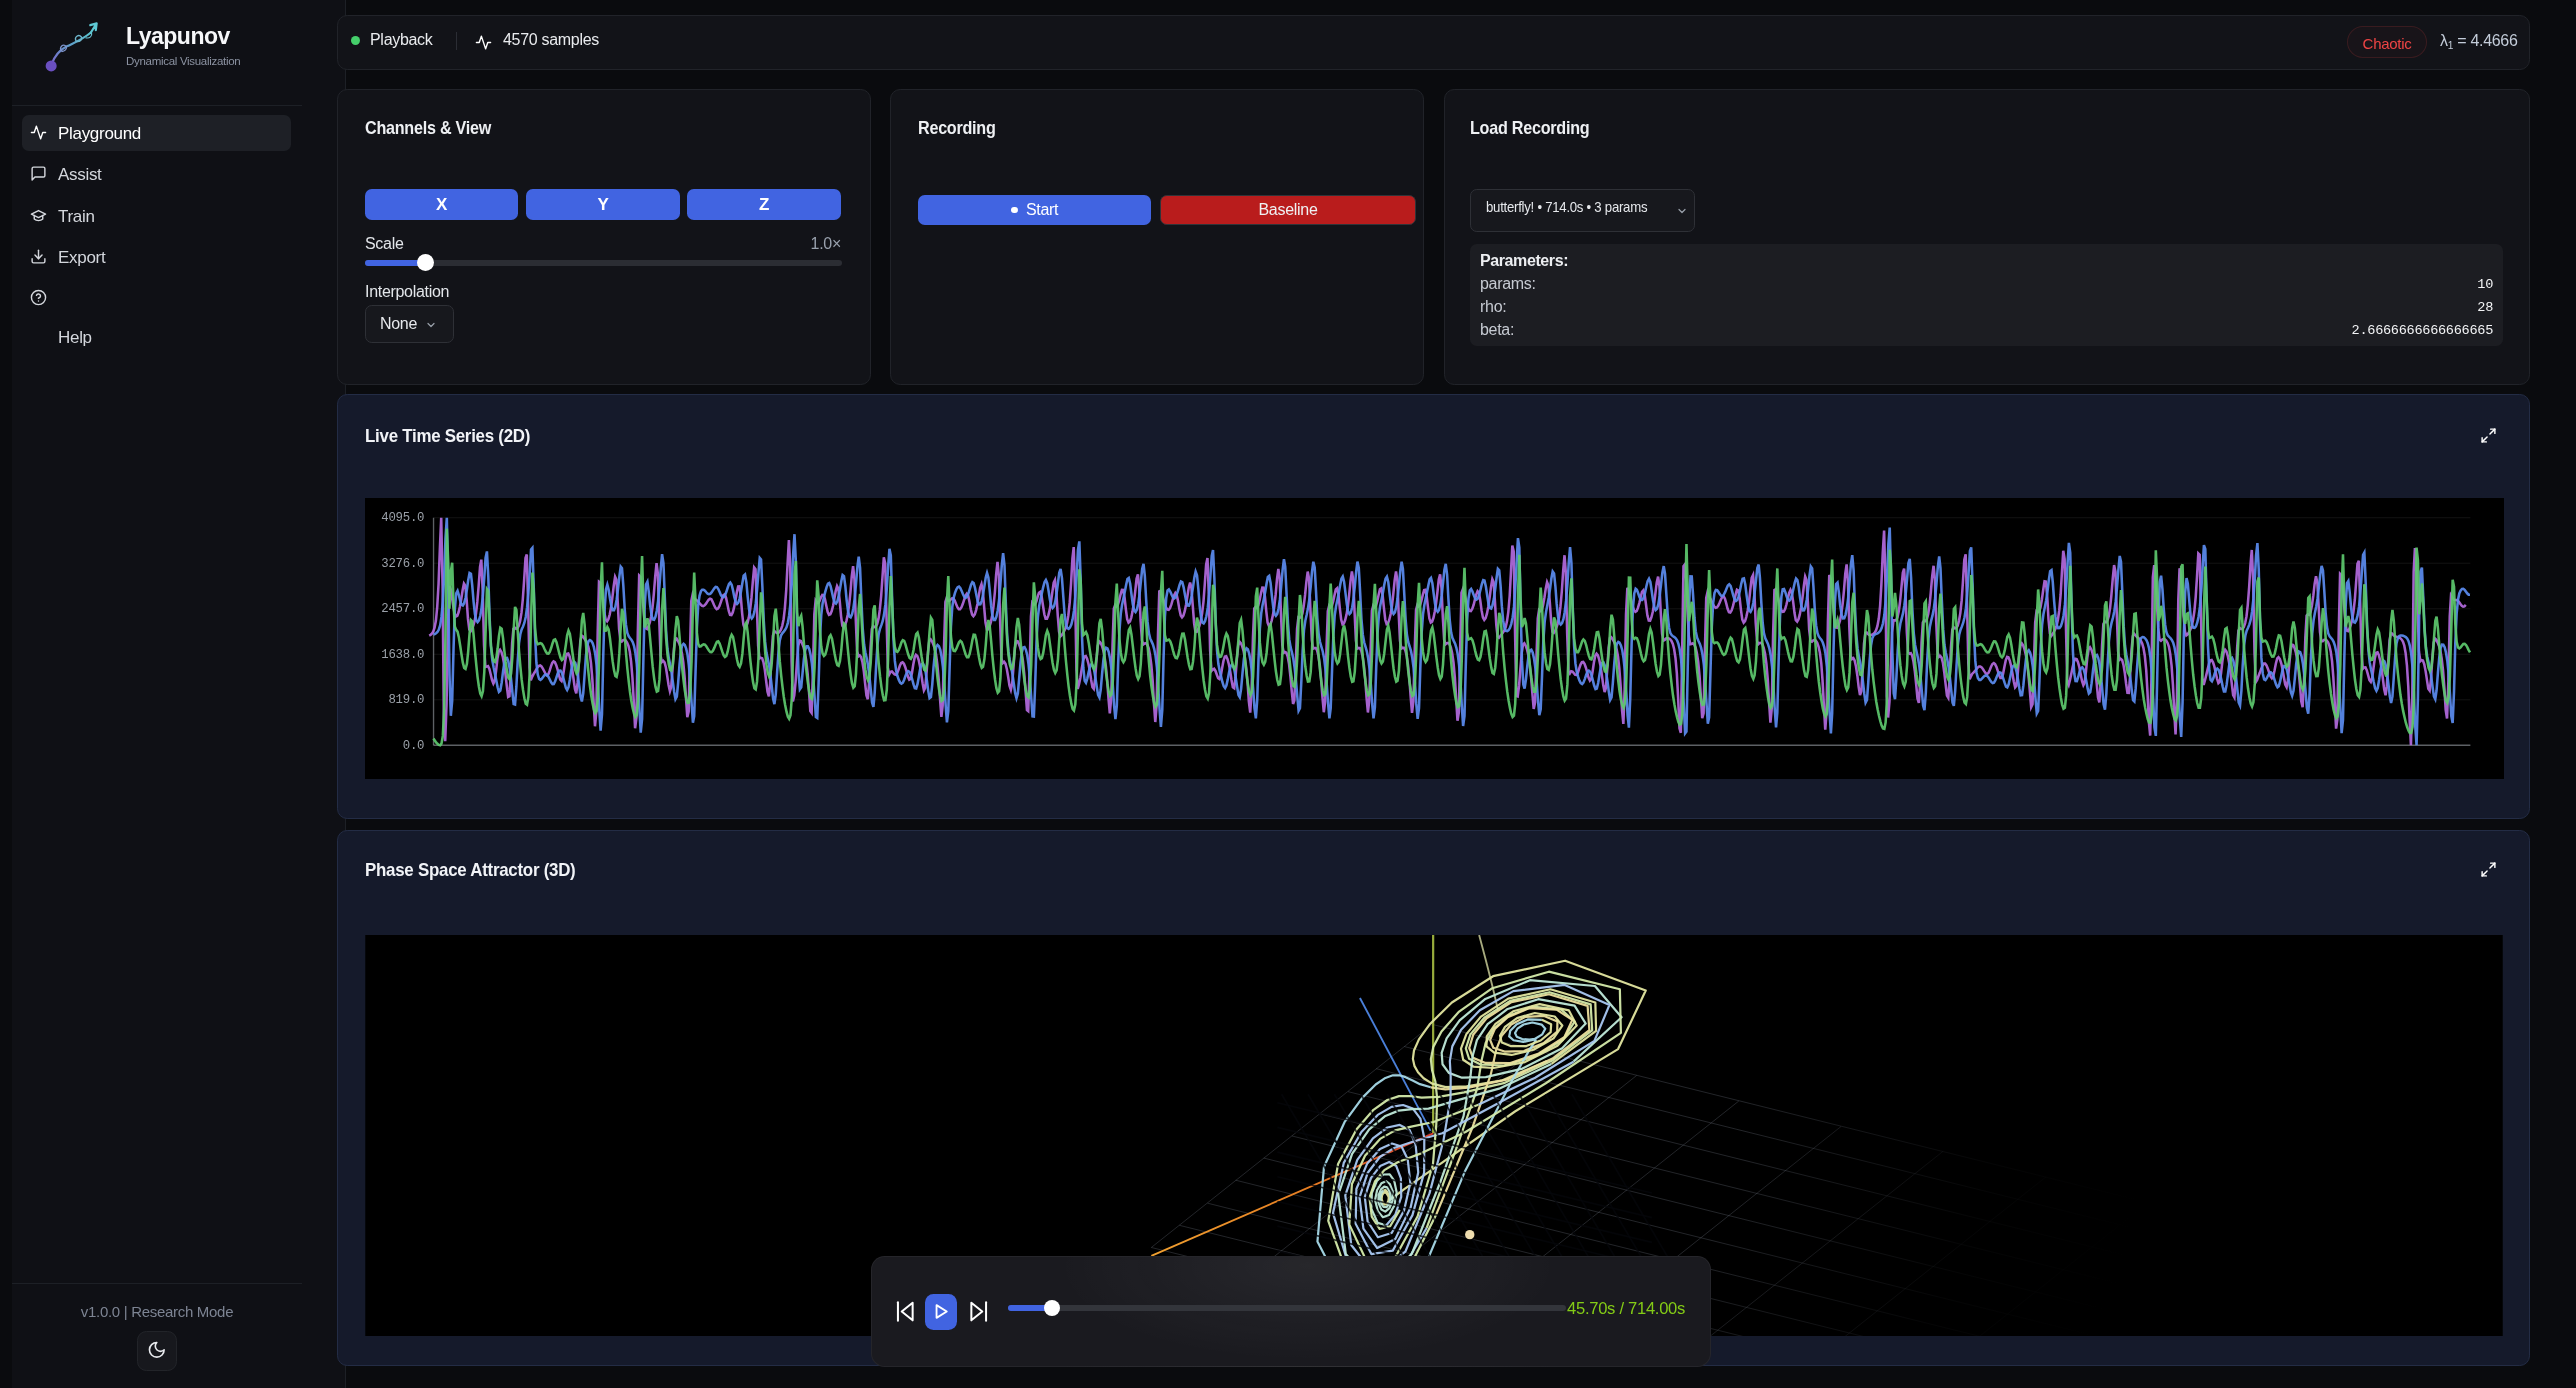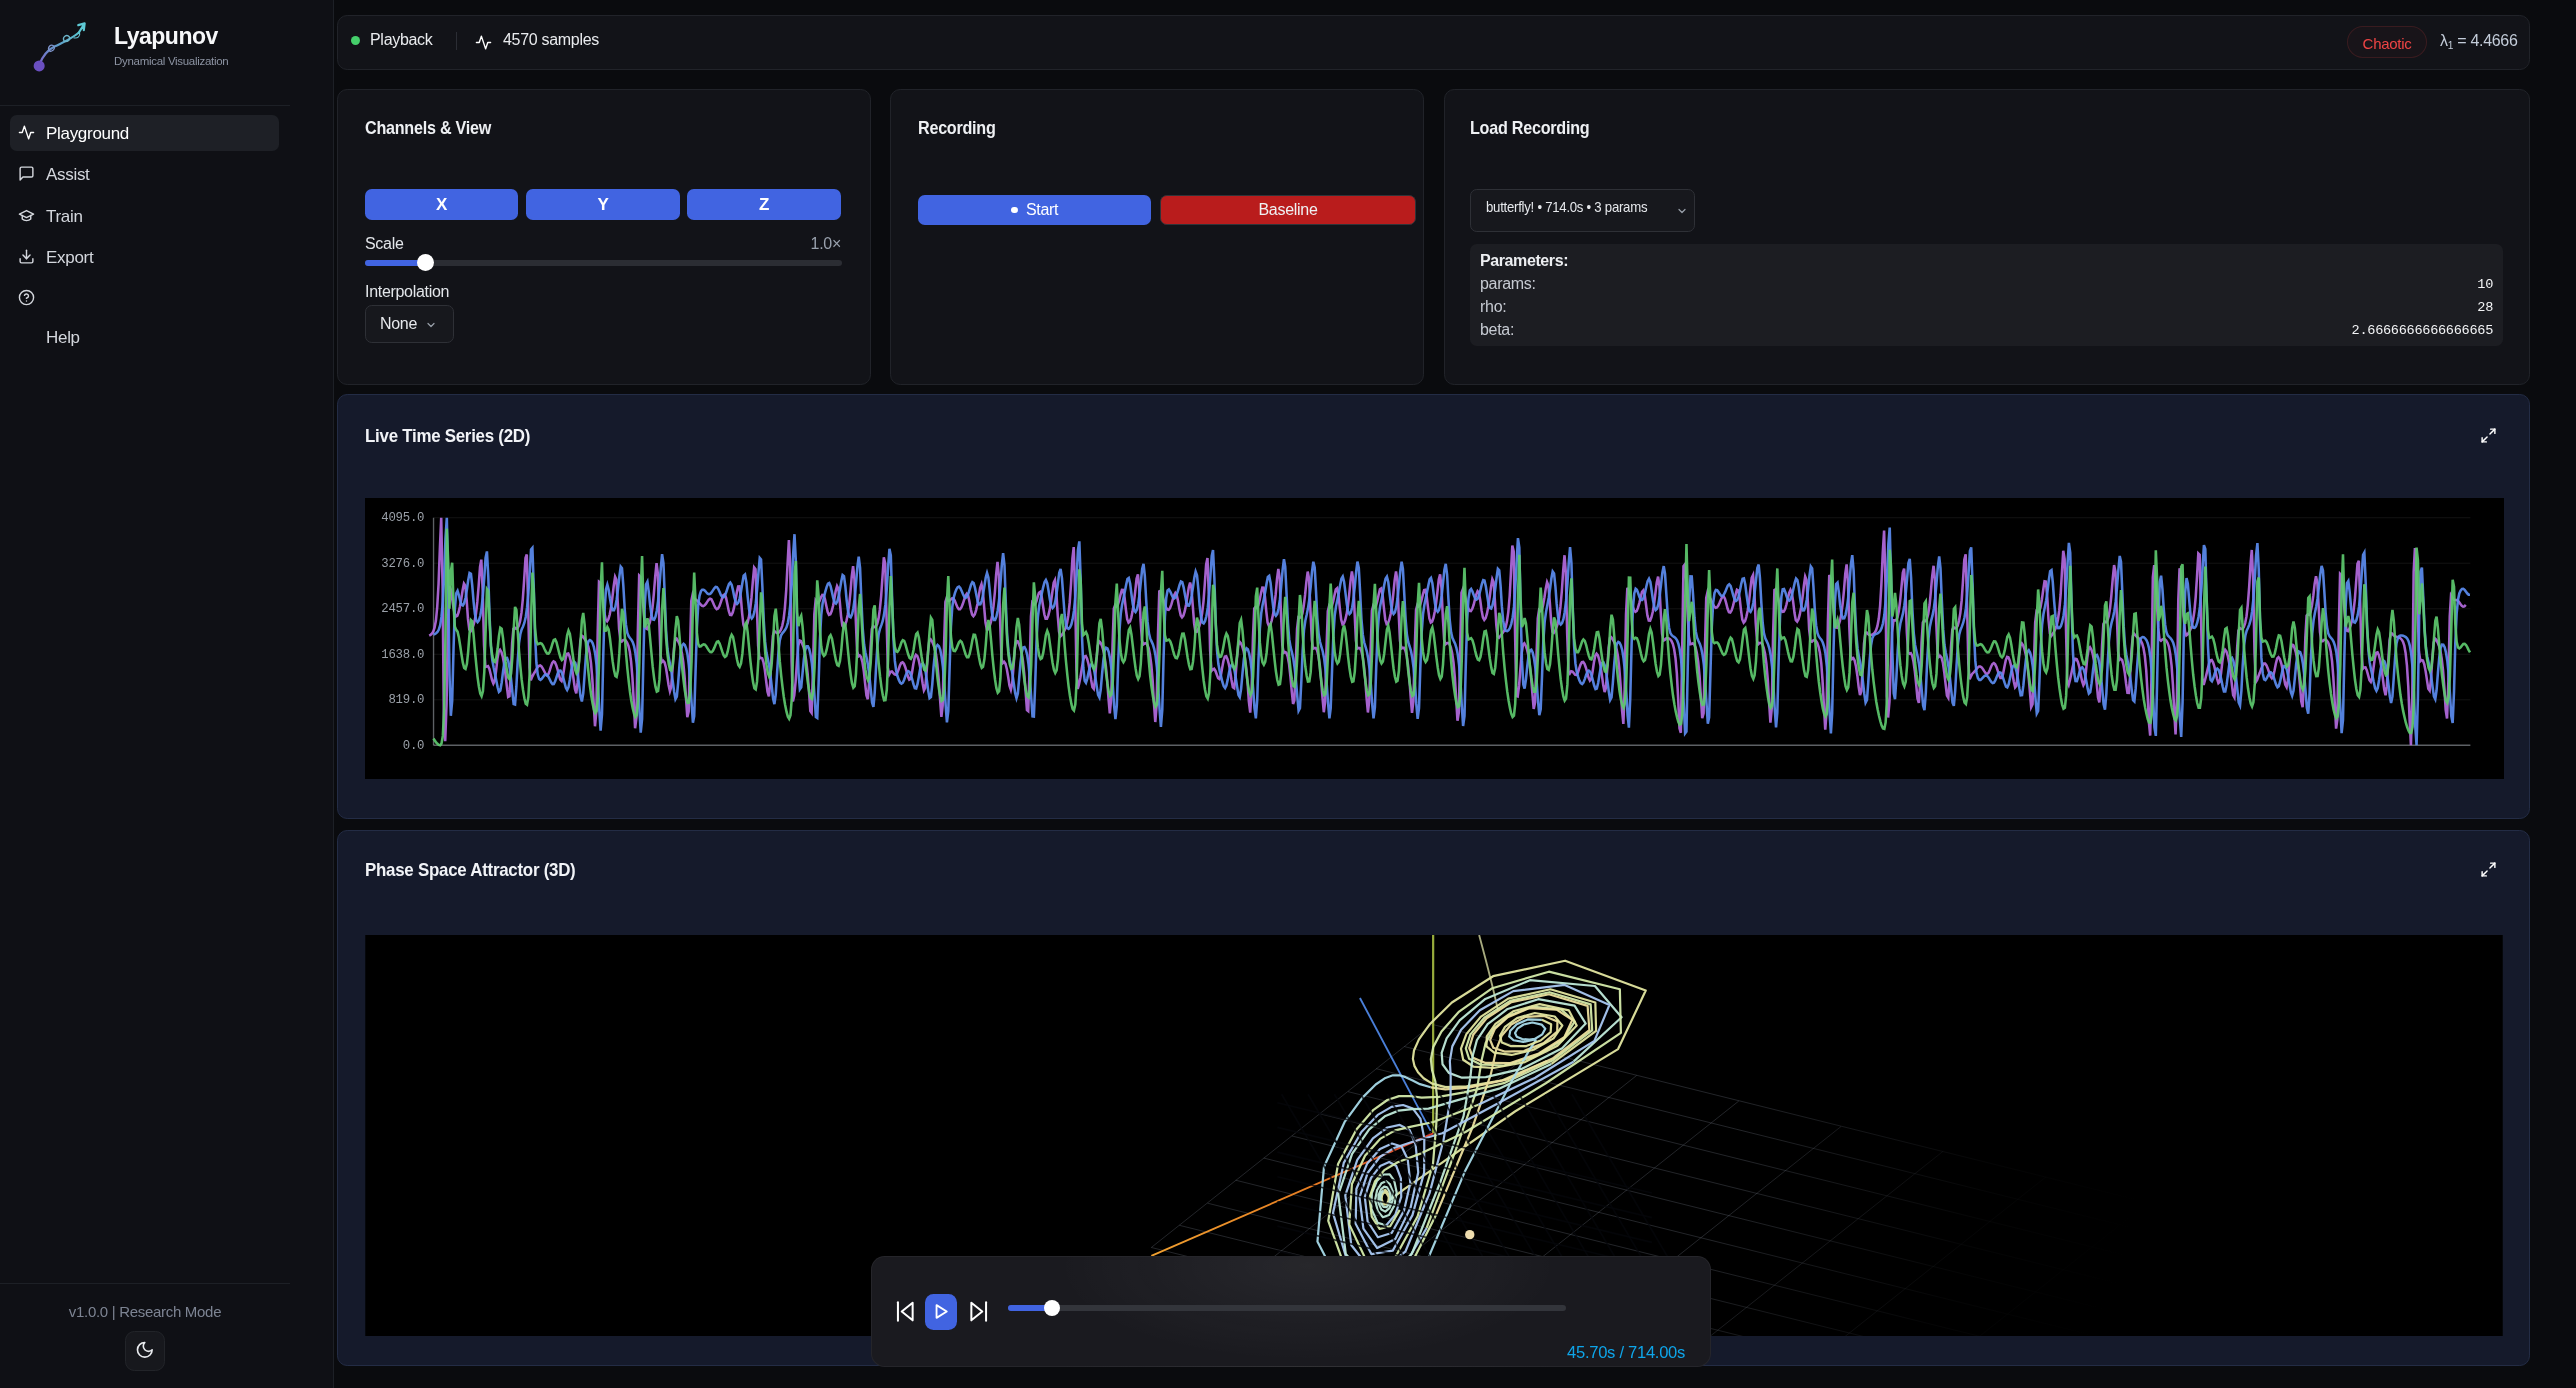--- a/index.html
+++ b/index.html
@@ -7,21 +7,21 @@
 .abs { position:absolute; }
 .card { position:absolute; background:#121318; border:0.9px solid #212329; border-radius:10.2px; }
 .navy { position:absolute; background:#151a2b; border:0.9px solid #232c45; border-radius:10.2px; }
 .ctitle { position:absolute; font-size:19px; font-weight:700; color:#eef0f3; line-height:1; transform:scaleX(0.85); transform-origin:0 50%; }
 .btitle { position:absolute; font-size:19px; font-weight:700; color:#f1f3f7; line-height:1; transform:scaleX(0.89); transform-origin:0 50%; }
 .mono { font-family:"Liberation Mono", monospace; }
 </style>
 </head>
 <body>
 
-<div class="abs" style="left:0;top:0;width:334px;height:1389px;background:#0f1015;border-right:0.9px solid #1d2026;">
+<div class="abs" style="left:12px;top:0;width:334px;height:1389px;background:#0f1015;border-right:0.9px solid #1d2026;">
 
   <svg class="abs" style="left:25.6px;top:13.6px;" width="68" height="63" viewBox="0 0 80 74">
     <defs>
       <linearGradient id="lg" x1="0" y1="1" x2="1" y2="0">
         <stop offset="0" stop-color="#7a63c9"></stop>
           <stop offset="0.55" stop-color="#5f9ec9"></stop>
           <stop offset="1" stop-color="#59c4cf"></stop>
       </linearGradient>
     </defs>
     <path d="M15.5 60 C 20 48, 26 42, 34 38 C 44 33, 52 30, 62 22" stroke="url(#lg)" stroke-width="2.6" fill="none" stroke-linecap="round"></path>
@@ -257,14 +257,14 @@
 <svg class="abs" style="left:934px;top:1303px;" width="15.3" height="17" viewBox="0 0 18 20" fill="none" stroke="#ffffff" stroke-width="2.2" stroke-linecap="round" stroke-linejoin="round">
     <path d="M3 2.5 L15 10 L3 17.5z"></path>
   </svg>
 <svg class="abs" style="left:968px;top:1299px;" width="21" height="25" viewBox="0 0 25 29" fill="none" stroke="#ffffff" stroke-width="2.4" stroke-linecap="round" stroke-linejoin="round">
     <path d="M21.5 3.5v22"></path>
     <path d="M4 4 L17 14.5 L4 25z"></path>
   </svg>
 <div class="abs" style="left:1008px;top:1305px;width:558px;height:6px;background:#33353b;border-radius:3.4px;"></div>
 <div class="abs" style="left:1008px;top:1305px;width:44px;height:6px;background:#4164e1;border-radius:3.4px;"></div>
 <div class="abs" style="left:1044px;top:1300px;width:16px;height:16px;background:#ffffff;border-radius:50%;"></div>
-<div class="abs" style="left:1429px;top:1301px;width:256px;text-align:right;font-size:16.6px;color:#0ea5e9;line-height:1;margin-top:44px;">45.70s / 714.00s</div>
+<div class="abs" style="left:1429px;top:1301px;width:256px;text-align:right;font-size:16.6px;color:#84cc16;line-height:1;">45.70s / 714.00s</div>
 
 
 </body></html>

